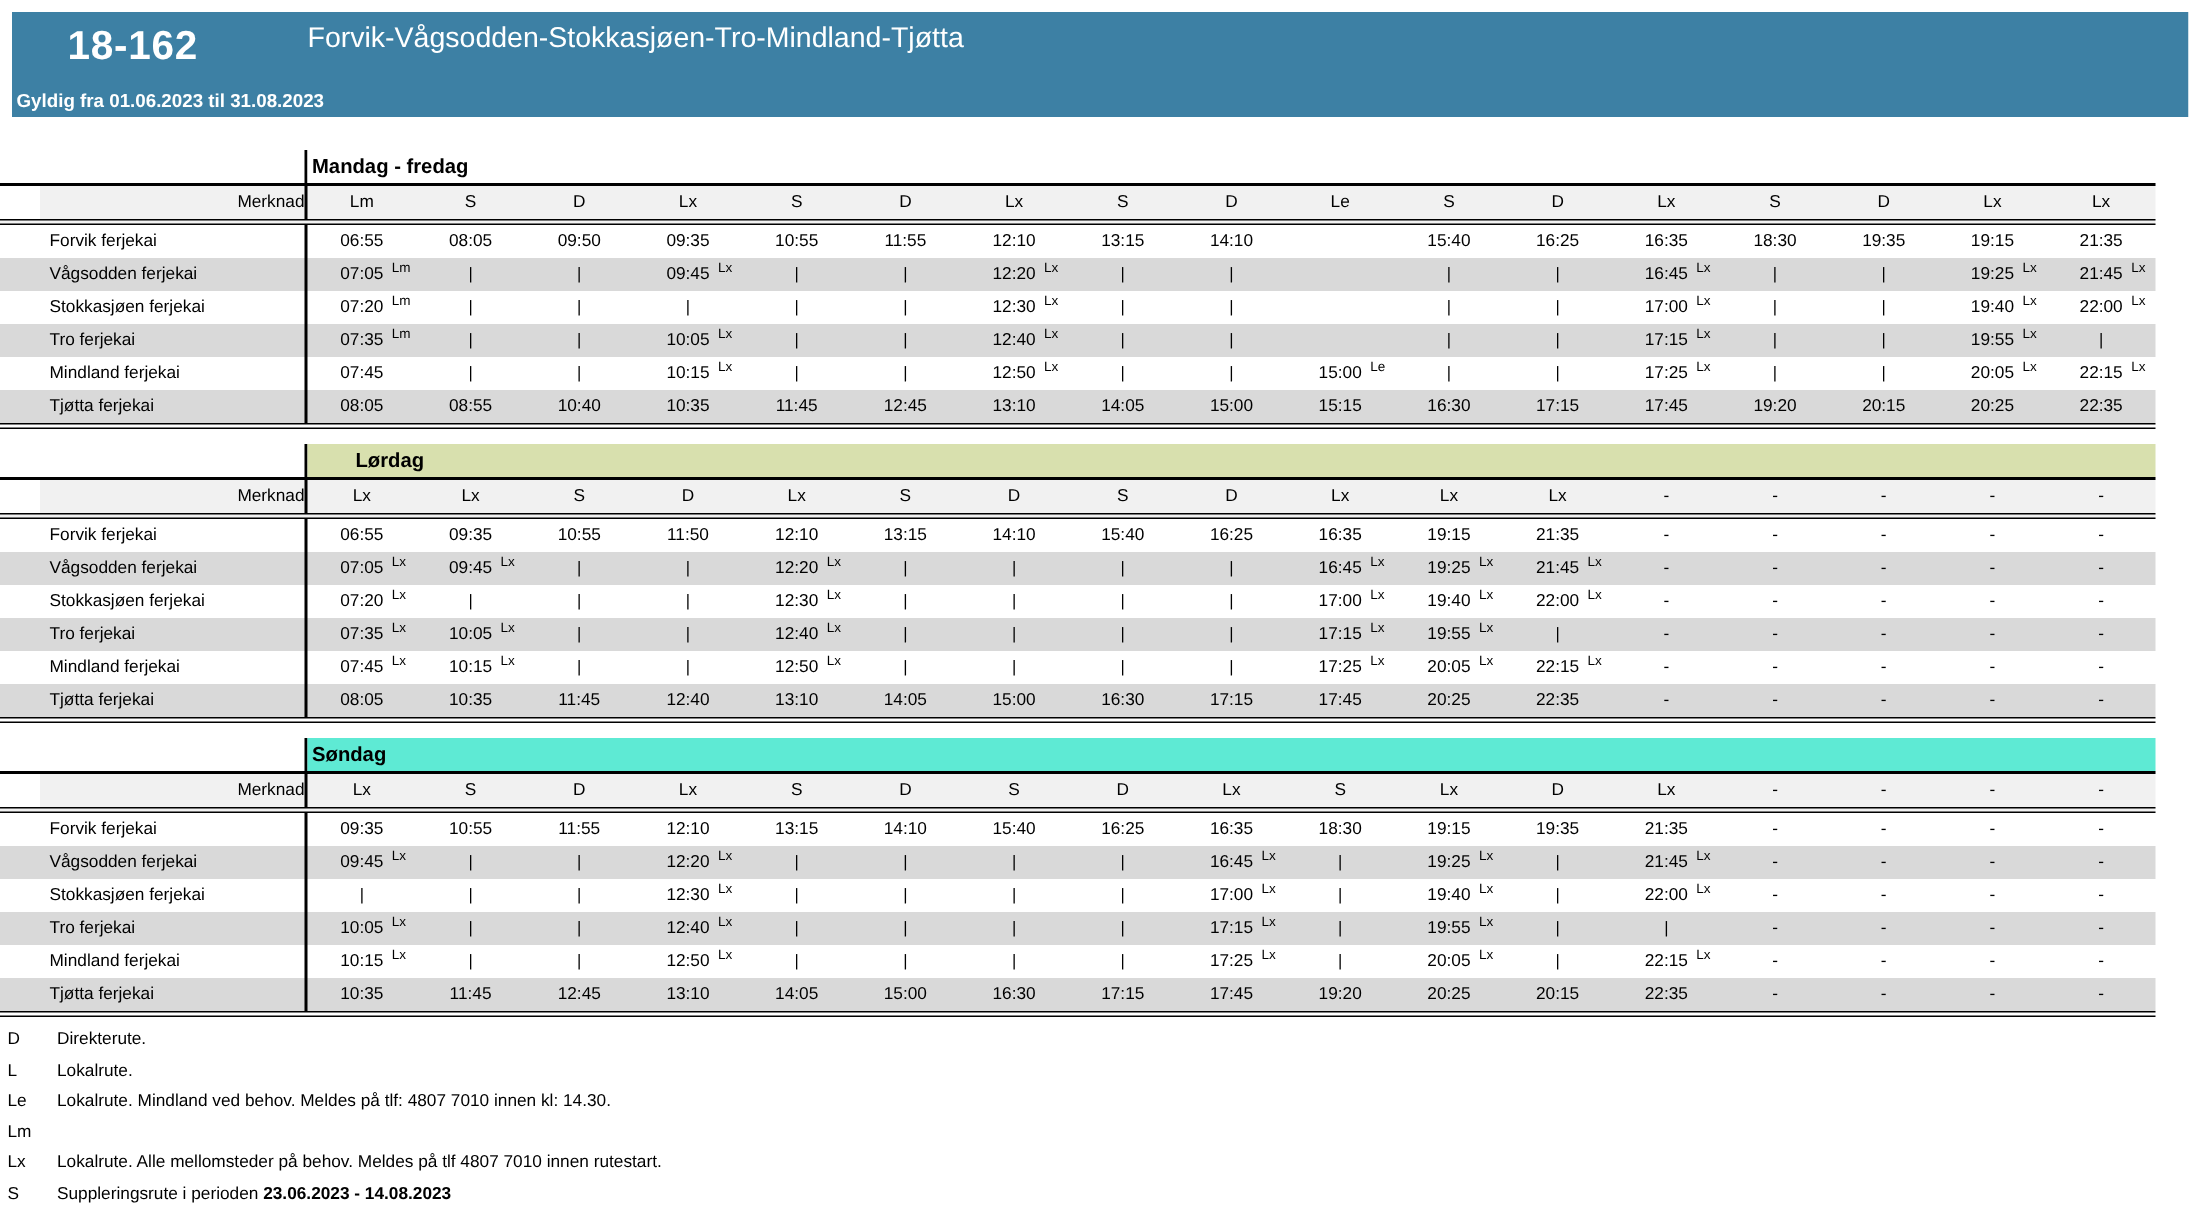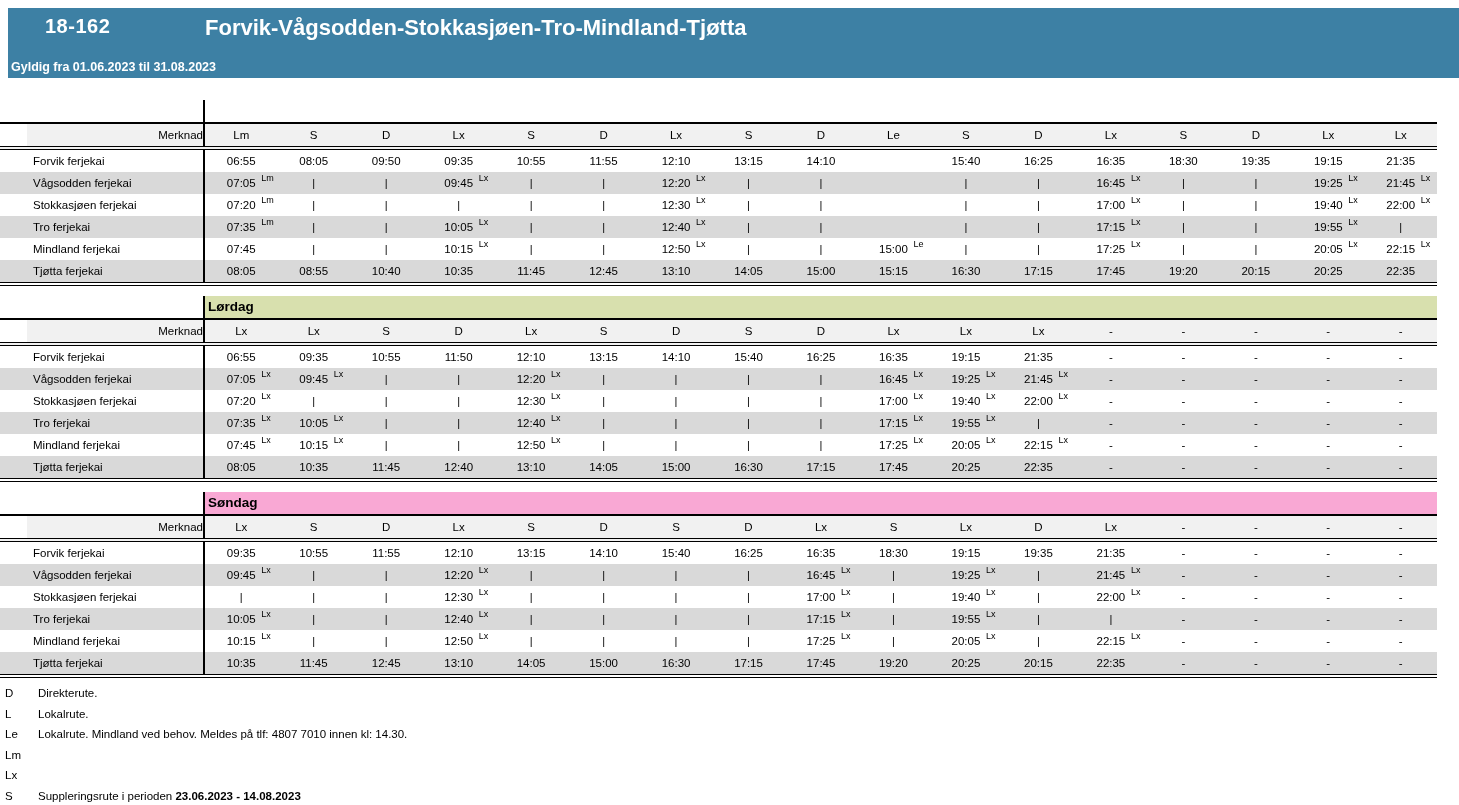--- a/index.html
+++ b/index.html
@@ -5,22 +5,22 @@
   * { box-sizing: content-box; }
   html,body { margin:0; padding:0; }
   body {
     width:1459px; height:805px; overflow:hidden;
     background:#fff; color:#000;
     font-family:"Liberation Sans","DejaVu Sans",sans-serif;
   }
 
   
   .page-header { position:relative; margin:8px 0 0 8px; height:70px; color:#fff; }
-  .route-no    { position:absolute; left:37px;  top:7px; font-size:20px; font-weight:700; letter-spacing:0.5px; }
-  .route-title { position:absolute; left:197px; top:7px; font-size:22px; font-weight:700; }
+  .route-no    { position:absolute; left:37px;  top:7px; font-size:27px; font-weight:700; letter-spacing:0.5px; }
+  .route-title { position:absolute; left:197px; top:7px; font-size:19px; font-weight:400; }
   .validity    { position:absolute; left:3px; bottom:4px; font-size:12.5px; font-weight:700;text-align:center; }
 
   
   #tables { }
   .timetable { width:1437px; border-bottom:4px double #000; }
   .timetable:nth-child(1) { margin-top:22px; }
   .timetable:nth-child(2) { margin-top:10px; }
   .timetable:nth-child(3) { margin-top:10px; }
 
   .t-row {
@@ -64,20 +64,23 @@
 <div class="page-header" style="background: rgb(61, 128, 164);">
   <div class="route-no">18-162</div>
   <div class="route-title">Forvik-Vågsodden-Stokkasjøen-Tro-Mindland-Tjøtta</div>
   <div class="validity">Gyldig fra 01.06.2023 til 31.08.2023</div>
 </div>
 
 <div id="tables">
     <div class="timetable">
       <div class="t-row day-row">
         <div class="name-cell day-spacer"></div>
+        <div class="day-band" style="background: rgb(255, 255, 255);">
+          <div class="day-label">Mandag - fredag</div>
+        </div>
       </div>
       <div class="t-row merknad-row" style="background: rgb(241, 241, 241);">
         <div class="name-cell merknad-name" style="background: linear-gradient(90deg, rgb(255, 255, 255) 0px, rgb(255, 255, 255) 27px, rgb(241, 241, 241) 27px);">Merknad</div>
         <div class="t-cell code-cell">Lm</div>
         <div class="t-cell code-cell">S</div>
         <div class="t-cell code-cell">D</div>
         <div class="t-cell code-cell">Lx</div>
         <div class="t-cell code-cell">S</div>
         <div class="t-cell code-cell">D</div>
         <div class="t-cell code-cell">Lx</div>
@@ -209,21 +212,21 @@
         <div class="t-cell time-cell"><span class="time">17:45</span></div>
         <div class="t-cell time-cell"><span class="time">19:20</span></div>
         <div class="t-cell time-cell"><span class="time">20:15</span></div>
         <div class="t-cell time-cell"><span class="time">20:25</span></div>
         <div class="t-cell time-cell"><span class="time">22:35</span></div>
       </div>
     </div>
     <div class="timetable">
       <div class="t-row day-row">
         <div class="name-cell day-spacer"></div>
-        <div class="day-band" style="background: rgb(216, 224, 174);">
+        <div class="day-band" style="background: rgb(216, 224, 174); padding-left: 29px;">
           <div class="day-label">Lørdag</div>
         </div>
       </div>
       <div class="t-row merknad-row" style="background: rgb(241, 241, 241);">
         <div class="name-cell merknad-name" style="background: linear-gradient(90deg, rgb(255, 255, 255) 0px, rgb(255, 255, 255) 27px, rgb(241, 241, 241) 27px);">Merknad</div>
         <div class="t-cell code-cell">Lx</div>
         <div class="t-cell code-cell">Lx</div>
         <div class="t-cell code-cell">S</div>
         <div class="t-cell code-cell">D</div>
         <div class="t-cell code-cell">Lx</div>
@@ -357,21 +360,21 @@
         <div class="t-cell time-cell"><span class="dash">-</span></div>
         <div class="t-cell time-cell"><span class="dash">-</span></div>
         <div class="t-cell time-cell"><span class="dash">-</span></div>
         <div class="t-cell time-cell"><span class="dash">-</span></div>
         <div class="t-cell time-cell"><span class="dash">-</span></div>
       </div>
     </div>
     <div class="timetable">
       <div class="t-row day-row">
         <div class="name-cell day-spacer"></div>
-        <div class="day-band" style="background: #f9a8d4;">
+        <div class="day-band" style="background: #5eead4;">
           <div class="day-label">Søndag</div>
         </div>
       </div>
       <div class="t-row merknad-row" style="background: rgb(241, 241, 241);">
         <div class="name-cell merknad-name" style="background: linear-gradient(90deg, rgb(255, 255, 255) 0px, rgb(255, 255, 255) 27px, rgb(241, 241, 241) 27px);">Merknad</div>
         <div class="t-cell code-cell">Lx</div>
         <div class="t-cell code-cell">S</div>
         <div class="t-cell code-cell">D</div>
         <div class="t-cell code-cell">Lx</div>
         <div class="t-cell code-cell">S</div>
@@ -522,18 +525,19 @@
     </div>
     <div class="fn-row">
       <div class="fn-code">Le</div>
       <div class="fn-text"><span class="fn-plain">Lokalrute. Mindland ved behov. Meldes på tlf: 4807 7010 innen kl: 14.30.</span></div>
     </div>
     <div class="fn-row">
       <div class="fn-code">Lm</div>
     </div>
     <div class="fn-row">
       <div class="fn-code">Lx</div>
+      <div class="fn-text"><span class="fn-plain">Lokalrute. Alle mellomsteder på behov. Meldes på tlf 4807 7010 innen rutestart.</span></div>
     </div>
     <div class="fn-row">
       <div class="fn-code">S</div>
       <div class="fn-text"><span class="fn-plain">Suppleringsrute i perioden </span><span class="fn-bold">23.06.2023 - 14.08.2023</span></div>
     </div>
   </div>
 
 </body></html>

